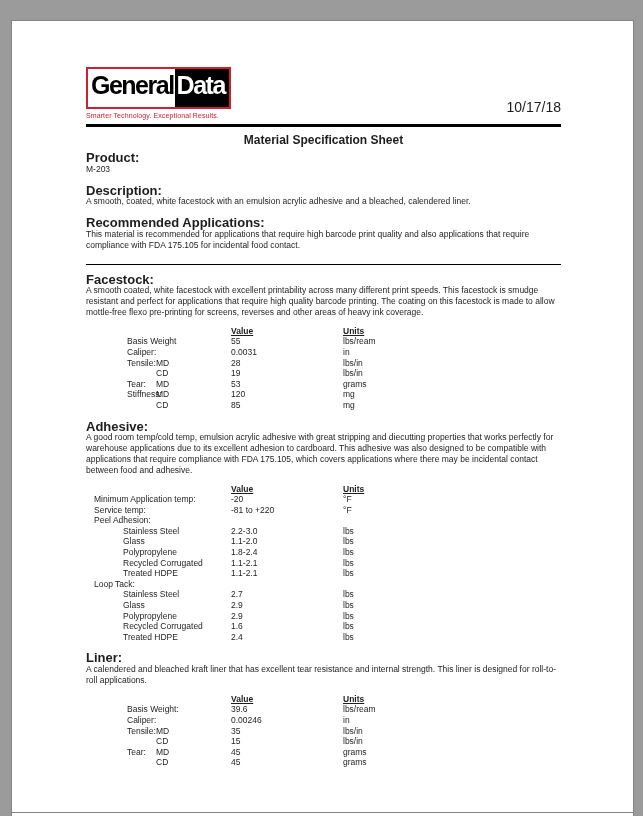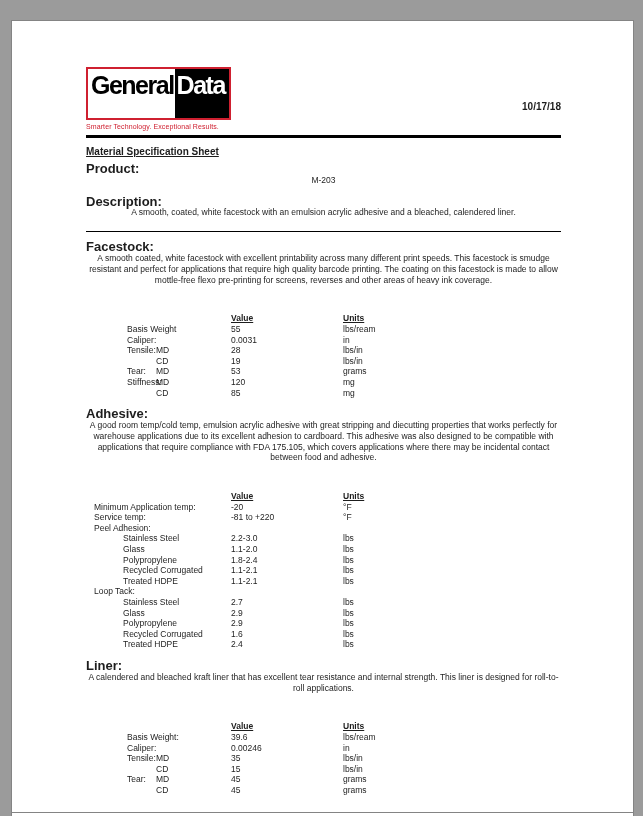--- a/index.html
+++ b/index.html
@@ -11,36 +11,36 @@
   }
   .page-next {
     position:absolute; left:11px; top:812px; width:623px; height:4px;
     background:#ffffff; border:1px solid #848484; border-bottom:none; box-sizing:border-box;
   }
   .content { position:relative; margin:0 72px 0 74px; padding-top:46px; font-size:8.5px; line-height:10.8px; }
 
   
   .logo-box { display:inline-flex; border:2px solid #cf2030; line-height:1; }
   .logo-general { background:#fff; color:#000; font-weight:bold; font-size:25px; letter-spacing:-1.5px; padding:4px 1px 3px 3px; }
-  .logo-data { background:#000; color:#fff; font-weight:bold; font-size:25px; letter-spacing:-1.5px; padding:4px 4px 20px 2px; }
+  .logo-data { background:#000; color:#fff; font-weight:bold; font-size:25px; letter-spacing:-1.5px; padding:4px 4px 9px 2px; }
   .tagline { color:#cf2030; font-size:7px; line-height:8px; margin-top:3px; letter-spacing:0.1px; }
-  .date { position:absolute; top:81px; right:0; font-size:10px; color:#1d1d1d;font-weight:bold; }
+  .date { position:absolute; top:81px; right:0; font-size:14px; color:#1d1d1d; }
   .rule-thick { height:3px; background:#000; margin-top:4px; }
-  .sheet-title { text-align:left; font-weight:bold; font-size:10px; line-height:13px; margin-top:7px;text-decoration:underline; }
+  .sheet-title { text-align:center; font-weight:bold; font-size:12px; line-height:13px; margin-top:7px; }
 
   
   .h { font-weight:bold; font-size:13px; }
   .sec-product { margin-top:6px; }
   .sec { margin-top:11px; }
   .divider { height:1px; background:#000; margin-top:13px; }
   .sec-after-divider { margin-top:10px; }
-  .body-text { margin:0;text-align:center; }
+  .body-text { margin:0; }
 
   
-  .spec-table { margin-top:28px; }
+  .spec-table { margin-top:8px; }
   .t-row { height:10.6px; line-height:10.6px; white-space:nowrap; }
   .t-row span { display:inline-block; vertical-align:top; box-sizing:border-box; }
   .c-label { width:70px;padding-left:41px; }
   .c-sub { width:75px; }
   .c-labelwide { width:145px;padding-left:8px; }
   .c-labelwide.indent { padding-left:37px; }
   .c-value { width:112px; }
   .c-units { width:120px; }
   .head-u { font-weight:bold; text-decoration:underline; }
 </style>
@@ -68,20 +68,24 @@
       <div class="sec-product">
         <div class="h">Product:</div>
         <div class="body-text">M-203</div>
       </div>
 
       <div class="sec">
         <div class="h">Description:</div>
         <div class="body-text">A smooth, coated, white facestock with an emulsion acrylic adhesive and a bleached, calendered liner.</div>
       </div>
 
+      <div class="sec">
+        <div class="h">Recommended Applications:</div>
+        <div class="body-text">This material is recommended for applications that require high barcode print quality and also applications that require compliance with FDA 175.105 for incidental food contact.</div>
+      </div>
 
       <div class="divider"></div>
 
       <div class="sec sec-after-divider">
         <div class="h">Facestock:</div>
         <div class="body-text">A smooth coated, white facestock with excellent printability across many different print speeds. This facestock is smudge resistant and perfect for applications that require high quality barcode printing. The coating on this facestock is made to allow mottle-free flexo pre-printing for screens, reverses and other areas of heavy ink coverage.</div>
         <div class="spec-table">
             <div class="t-row"><span class="c-labelwide"></span><span class="c-value head-u">Value</span><span class="c-units head-u">Units</span></div>
             <div class="t-row"><span class="c-label">Basis Weight</span><span class="c-sub"></span><span class="c-value">55</span><span class="c-units">lbs/ream</span></div>
             <div class="t-row"><span class="c-label">Caliper:</span><span class="c-sub"></span><span class="c-value">0.0031</span><span class="c-units">in</span></div>

